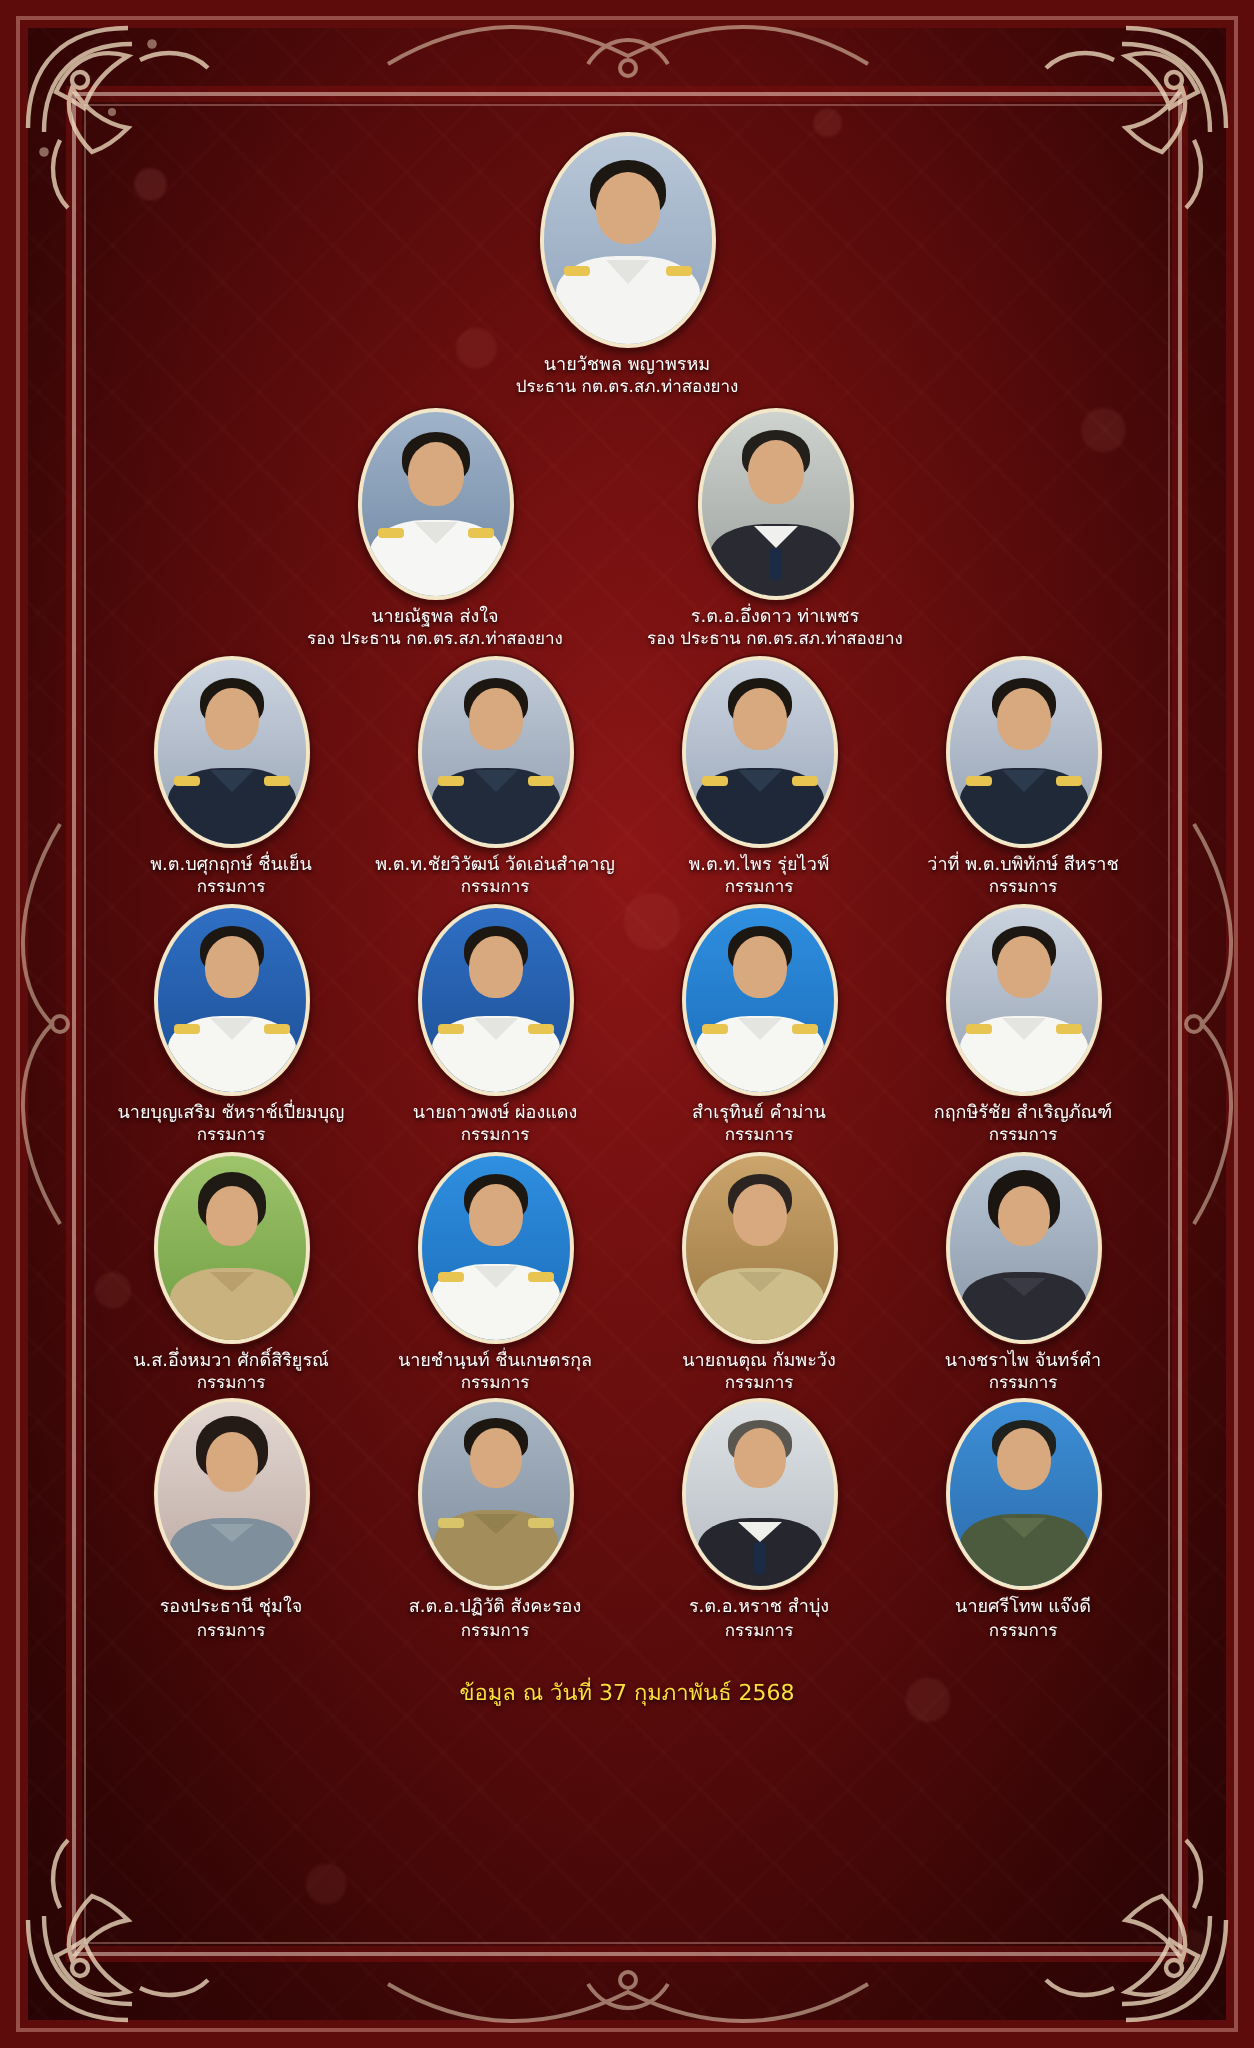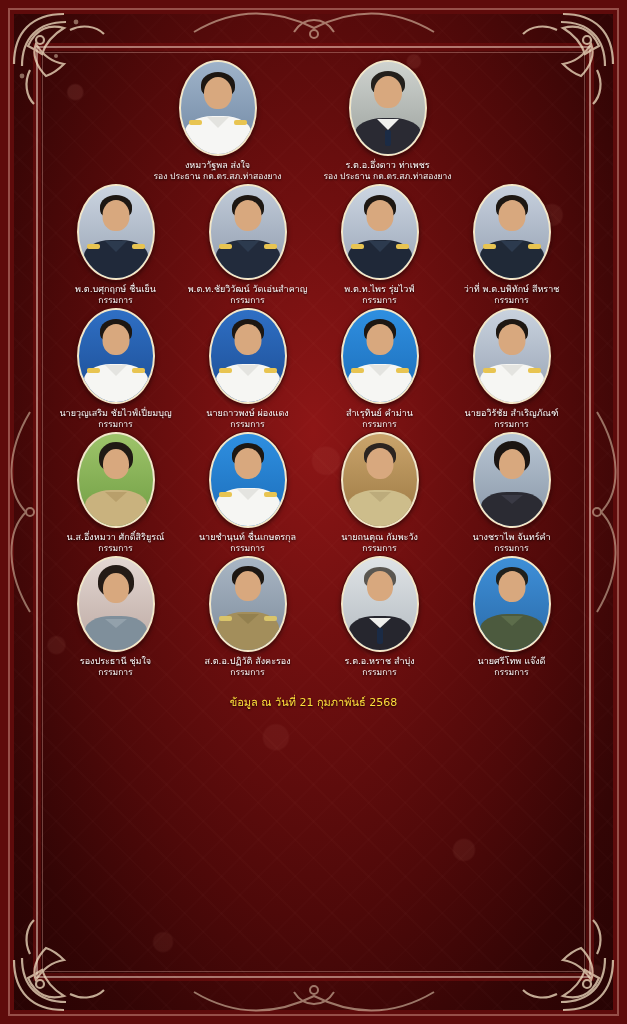--- a/index.html
+++ b/index.html
@@ -293,33 +293,48 @@
       <g fill="none" stroke="#f0ddc0" stroke-width="2" opacity=".7">
         <path d="M30 10 C6 50 6 90 26 110 C6 130 6 170 30 210"></path>
         <circle cx="30" cy="110" r="4"></circle>
       </g>
     </svg>
   </div>
 
   <div id="content">
 
 
+    <div class="row r-top">
+      <div class="person wide">
+        <div class="photo big">
+          <div class="bg" style="background:linear-gradient(180deg,#b9c7d8 0%,#8fa3bb 100%);"></div>
+          <div class="hair" style="top:12px;width:38px;height:30px;"></div>
+          <div class="head" style="top:18px;width:32px;height:36px;"></div>
+          <div class="body" style="bottom:0;width:72px;height:44px;background:#f4f4f2;"></div>
+          <div class="collar" style="bottom:30px;border-top:12px solid #e3e3df;"></div>
+          <div class="epaulet" style="bottom:34px;left:10px;"></div>
+          <div class="epaulet" style="bottom:34px;right:10px;"></div>
+        </div>
+        <div class="name">นายวัชพล พญาพรหม</div>
+        <div class="role">ประธาน กต.ตร.สภ.ท่าสองยาง</div>
+      </div>
+    </div>
 
     <div class="row r-vice">
       <div class="person wide" style="margin-right:26px;">
         <div class="photo">
           <div class="bg" style="background:linear-gradient(180deg,#9fb3c9 0%,#6f87a3 100%);"></div>
           <div class="hair" style="top:10px;width:34px;height:26px;"></div>
           <div class="head" style="top:15px;width:28px;height:32px;"></div>
           <div class="body" style="bottom:0;width:66px;height:38px;background:#f6f6f4;"></div>
           <div class="collar" style="bottom:26px;border-top:11px solid #e3e3df;"></div>
           <div class="epaulet" style="bottom:29px;left:8px;"></div>
           <div class="epaulet" style="bottom:29px;right:8px;"></div>
         </div>
-        <div class="name">งหมวาัฐพล ส่งใจ</div>
+        <div class="name">นายณัฐพล ส่งใจ</div>
         <div class="role">รอง ประธาน กต.ตร.สภ.ท่าสองยาง</div>
       </div>
 
       <div class="person wide" style="margin-right:26px;">
         <div class="photo">
           <div class="bg" style="background:linear-gradient(180deg,#cfd3cf 0%,#9aa09c 100%);"></div>
           <div class="hair" style="top:9px;width:34px;height:25px;background:#23201c;"></div>
           <div class="head" style="top:14px;width:28px;height:32px;"></div>
           <div class="body" style="bottom:0;width:66px;height:36px;background:#2a2a33;"></div>
           <div class="collar" style="bottom:24px;border-top:11px solid #f0f0ee;"></div>
@@ -390,21 +405,21 @@
       <div class="person">
         <div class="photo">
           <div class="bg" style="background:linear-gradient(180deg,#2f6fc4 0%,#1c4d93 100%);"></div>
           <div class="hair" style="top:9px;width:32px;height:24px;"></div>
           <div class="head" style="top:14px;width:27px;height:31px;"></div>
           <div class="body" style="bottom:0;width:64px;height:38px;background:#f6f6f3;"></div>
           <div class="collar" style="bottom:26px;border-top:11px solid #e4e4e0;"></div>
           <div class="epaulet" style="bottom:29px;left:8px;"></div>
           <div class="epaulet" style="bottom:29px;right:8px;"></div>
         </div>
-        <div class="name">นายวุญเสริม ชัยไวฟ์เปี่ยมบุญ</div>
+        <div class="name">นายบุญเสริม ชัหราช์เปี่ยมบุญ</div>
         <div class="role">กรรมการ</div>
       </div>
       <div class="person">
         <div class="photo">
           <div class="bg" style="background:linear-gradient(180deg,#2f6fc4 0%,#1c4d93 100%);"></div>
           <div class="hair" style="top:9px;width:32px;height:24px;"></div>
           <div class="head" style="top:14px;width:27px;height:31px;"></div>
           <div class="body" style="bottom:0;width:64px;height:38px;background:#f6f6f3;"></div>
           <div class="collar" style="bottom:26px;border-top:11px solid #e4e4e0;"></div>
           <div class="epaulet" style="bottom:29px;left:8px;"></div>
@@ -429,21 +444,21 @@
       <div class="person">
         <div class="photo">
           <div class="bg" style="background:linear-gradient(180deg,#c9d2de 0%,#96a2b3 100%);"></div>
           <div class="hair" style="top:9px;width:32px;height:24px;"></div>
           <div class="head" style="top:14px;width:27px;height:31px;"></div>
           <div class="body" style="bottom:0;width:64px;height:38px;background:#f6f6f3;"></div>
           <div class="collar" style="bottom:26px;border-top:11px solid #e4e4e0;"></div>
           <div class="epaulet" style="bottom:29px;left:8px;"></div>
           <div class="epaulet" style="bottom:29px;right:8px;"></div>
         </div>
-        <div class="name">นายอวิรัชัย สำเริญภัณฑ์</div>
+        <div class="name">กฤกษิรัชัย สำเริญภัณฑ์</div>
         <div class="role">กรรมการ</div>
       </div>
     </div>
 
     <div class="row r-board">
       <div class="person">
         <div class="photo">
           <div class="bg" style="background:linear-gradient(180deg,#9ec46a 0%,#6e9c42 100%);"></div>
           <div class="hair" style="top:8px;width:34px;height:30px;background:#201a14;"></div>
           <div class="head" style="top:15px;width:26px;height:30px;"></div>
@@ -533,16 +548,16 @@
           <div class="hair" style="top:9px;width:32px;height:22px;background:#20201c;"></div>
           <div class="head" style="top:13px;width:27px;height:31px;"></div>
           <div class="body" style="bottom:0;width:64px;height:36px;background:#4c5a3e;"></div>
           <div class="collar" style="bottom:24px;border-top:10px solid #5d6d4b;"></div>
         </div>
         <div class="name">นายศรีโทพ แจ๊งดี</div>
         <div class="role">กรรมการ</div>
       </div>
     </div>
 
-    <div id="footer">ข้อมูล ณ วันที่ 21 กุมภาพันธ์ 2568</div>
+    <div id="footer">ข้อมูล ณ วันที่ 37 กุมภาพันธ์ 2568</div>
 
   </div>
 </div>
 
 </body></html>

